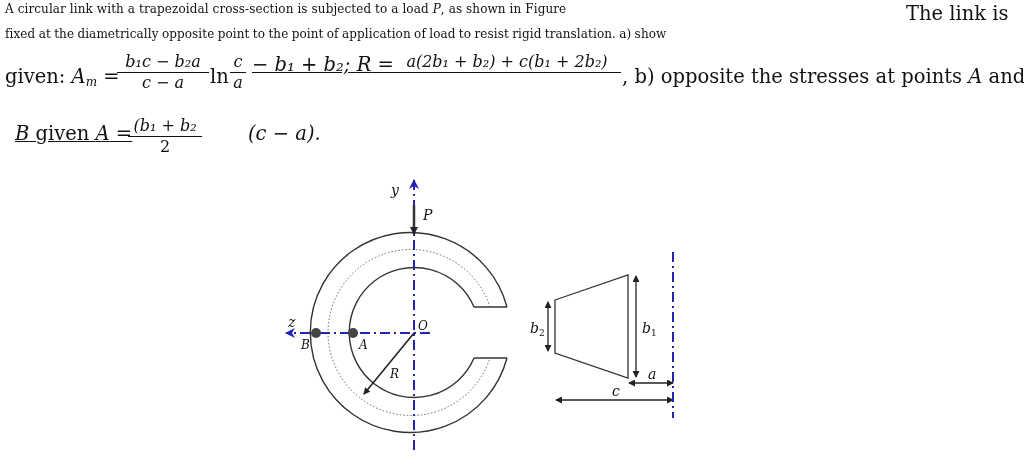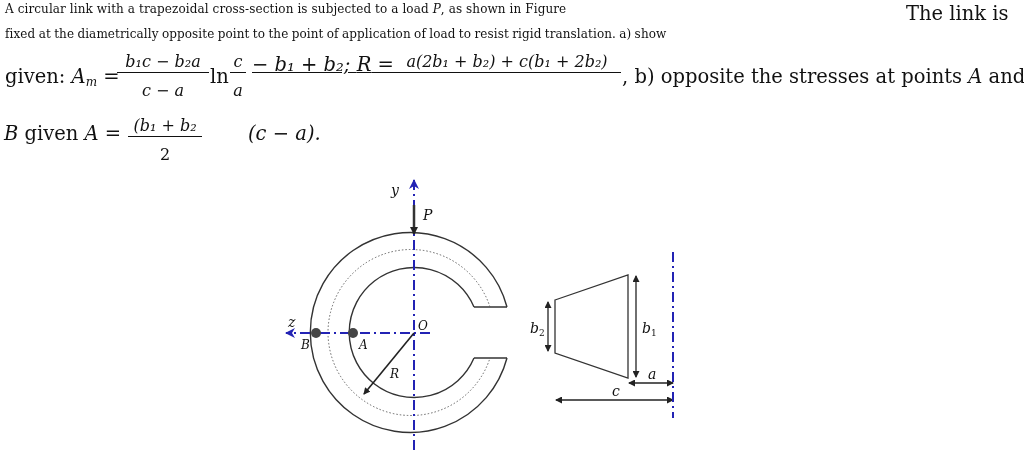--- a/index.html
+++ b/index.html
@@ -3,21 +3,21 @@
 <meta charset="utf-8">
 <style>
   html, body { margin:0; padding:0; background:#ffffff; }
   body { width:1024px; height:456px; position:relative; overflow:hidden;
          font-family:"DejaVu Serif","Liberation Serif",serif; color:#111; }
   .line { position:absolute; left:5px; font-size:12px; white-space:nowrap; letter-spacing:0.1px; }
   .it { font-style:italic; }
   .frac { position:absolute; text-align:center; font-size:16px; white-space:nowrap; }
   .frac .num { display:block; padding:0 2px; }
   .frac .bar { display:block; border-top:1.3px solid #111; margin:1px 0 0 0; }
-  .frac .den { display:block;margin-top:8px; }
+  .frac .den { display:block; }
   .txt { position:absolute; font-size:19.5px; white-space:nowrap; }
   sub { font-size:12px; vertical-align:-3px; font-style:normal; }
   svg { position:absolute; left:0; top:0; }
   .lbl { font-family:"DejaVu Serif","Liberation Serif",serif; font-style:italic; font-size:14px; fill:#111; }
 </style>
 </head>
 <body>
 
 <div class="line" style="top:2px;">
   <span>A circular link with a trapezoidal cross-section is subjected to a load </span><span class="it">P</span><span>, as shown in Figure</span>
@@ -50,21 +50,21 @@
 
 <div class="frac it" style="left:393px; top:52px; width:228px;">
   <span class="num">a(2b₁ + b₂) + c(b₁ + 2b₂)</span>
   <span class="bar"></span>
 </div>
 
 <div class="txt" style="left:622px; top:65px;">
   <span>, b) opposite the stresses at points </span><span class="it">A</span><span> and</span>
 </div>
 
-<div class="txt" style="left:4px; top:122px;">
+<div class="txt" style="left:15px; top:122px;text-decoration:underline;">
   <span class="it">B</span><span> given </span><span class="it">A</span><span> =</span>
 </div>
 
 <div class="frac it" style="left:128px; top:116px; width:74px;">
   <span class="num">(b₁ + b₂</span>
   <span class="bar"></span>
   <span class="den" style="font-style:normal;">2</span>
 </div>
 
 <div class="txt it" style="left:202px; top:122px;margin-left:46px;">(c − a).</div>

